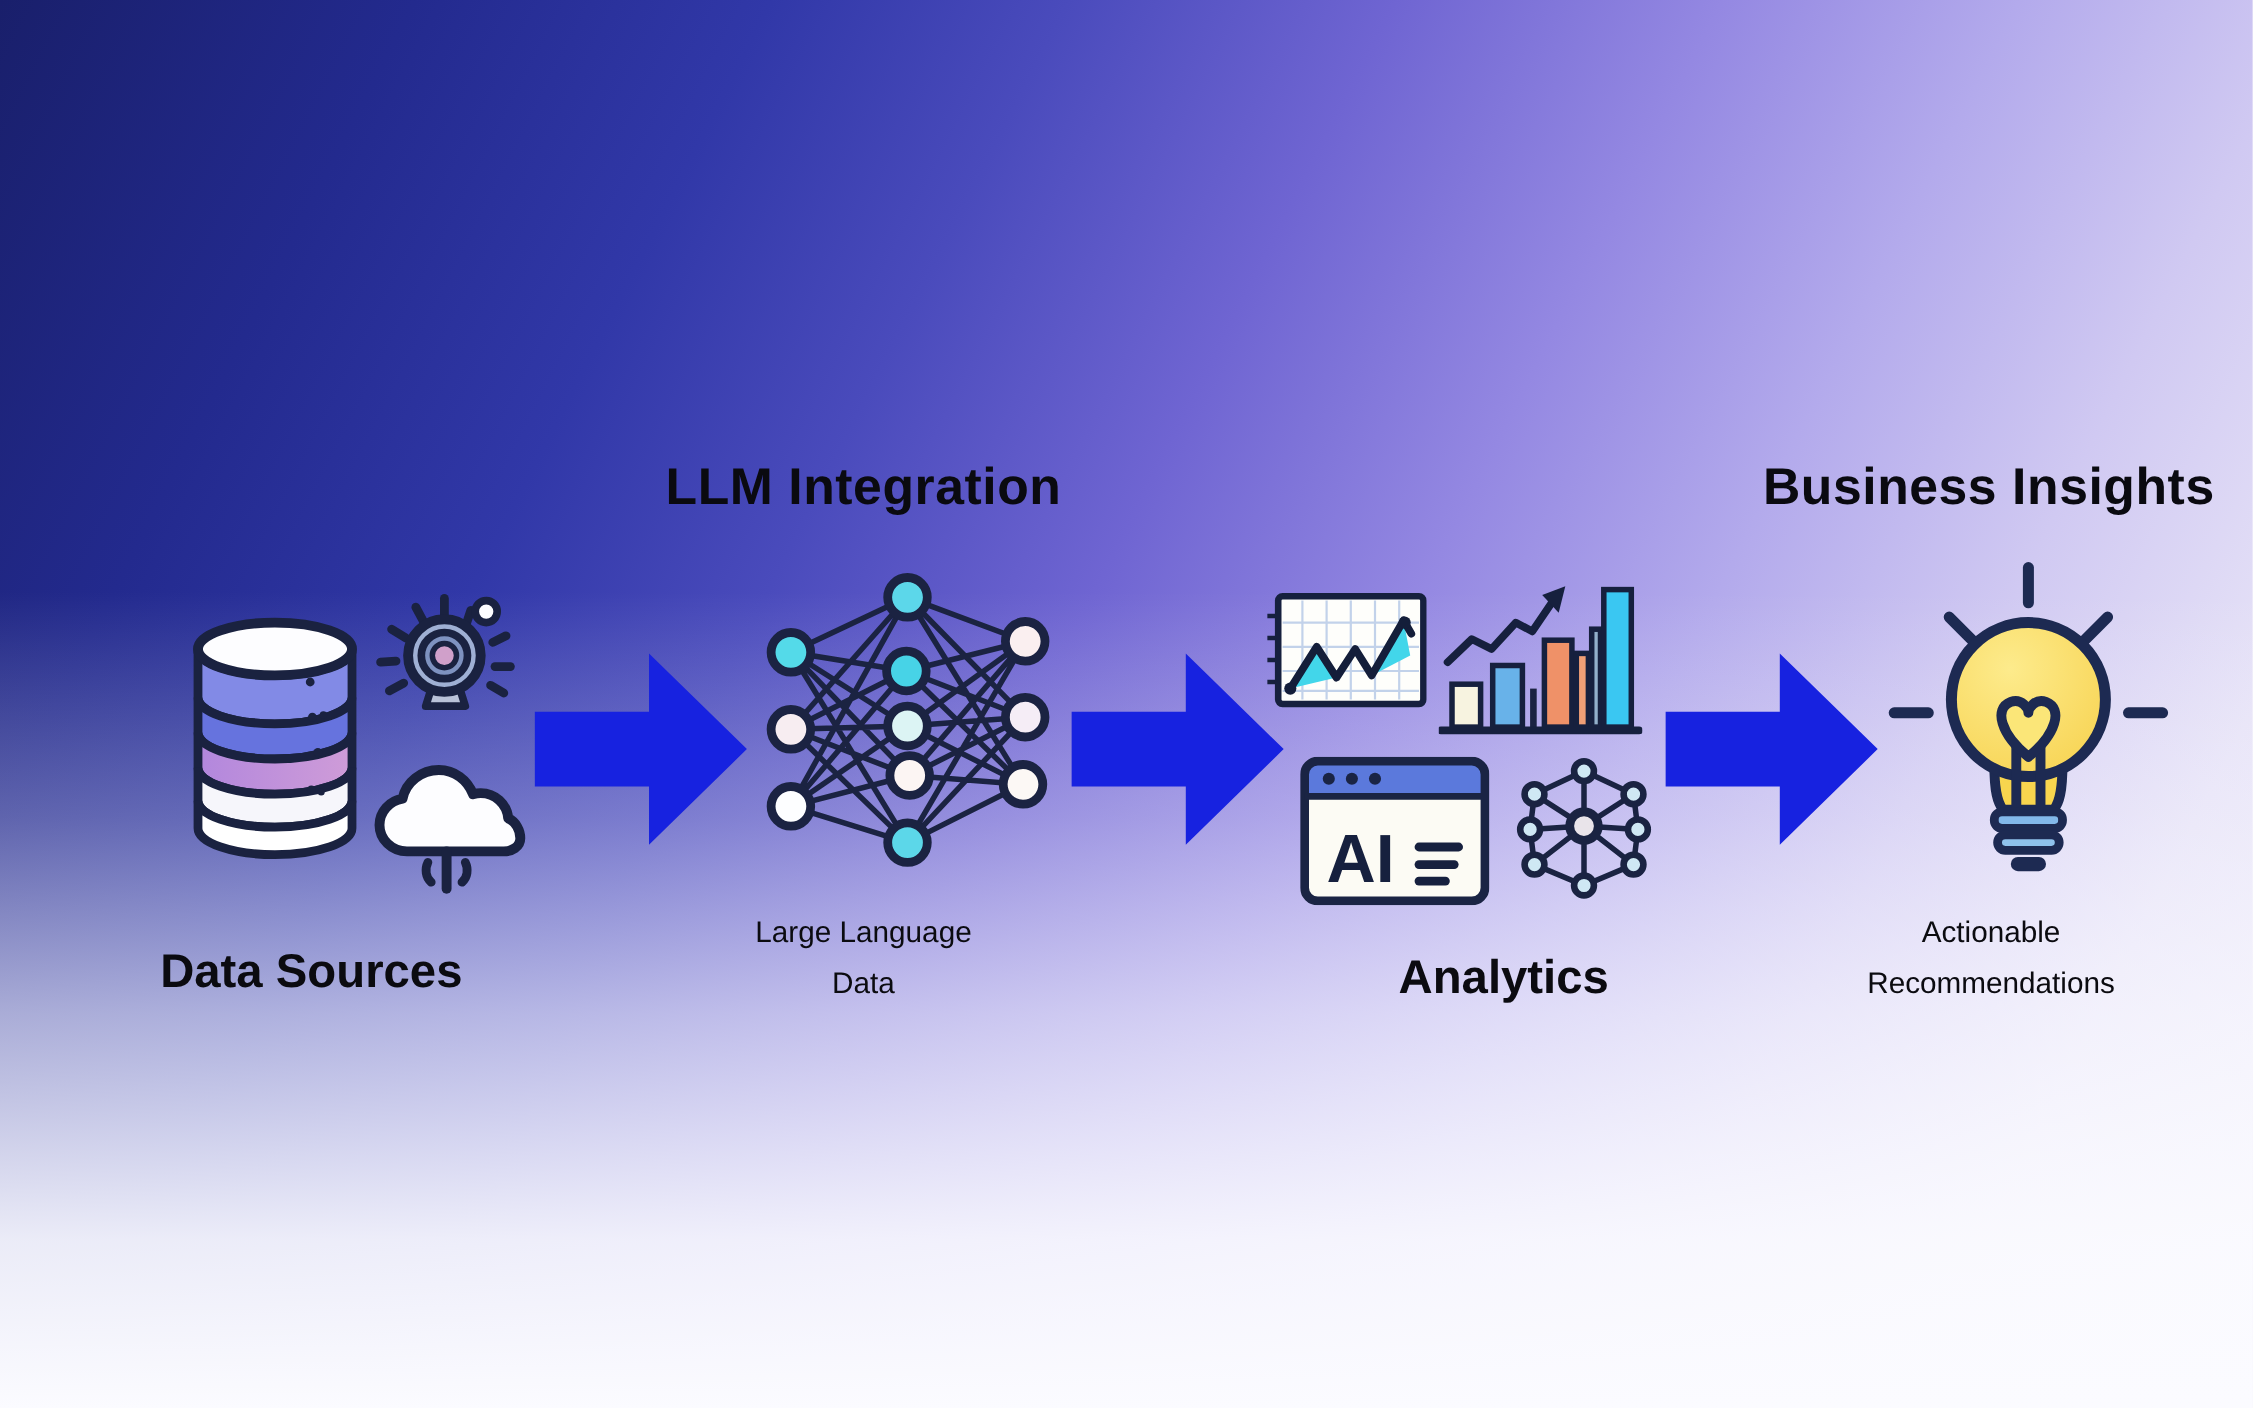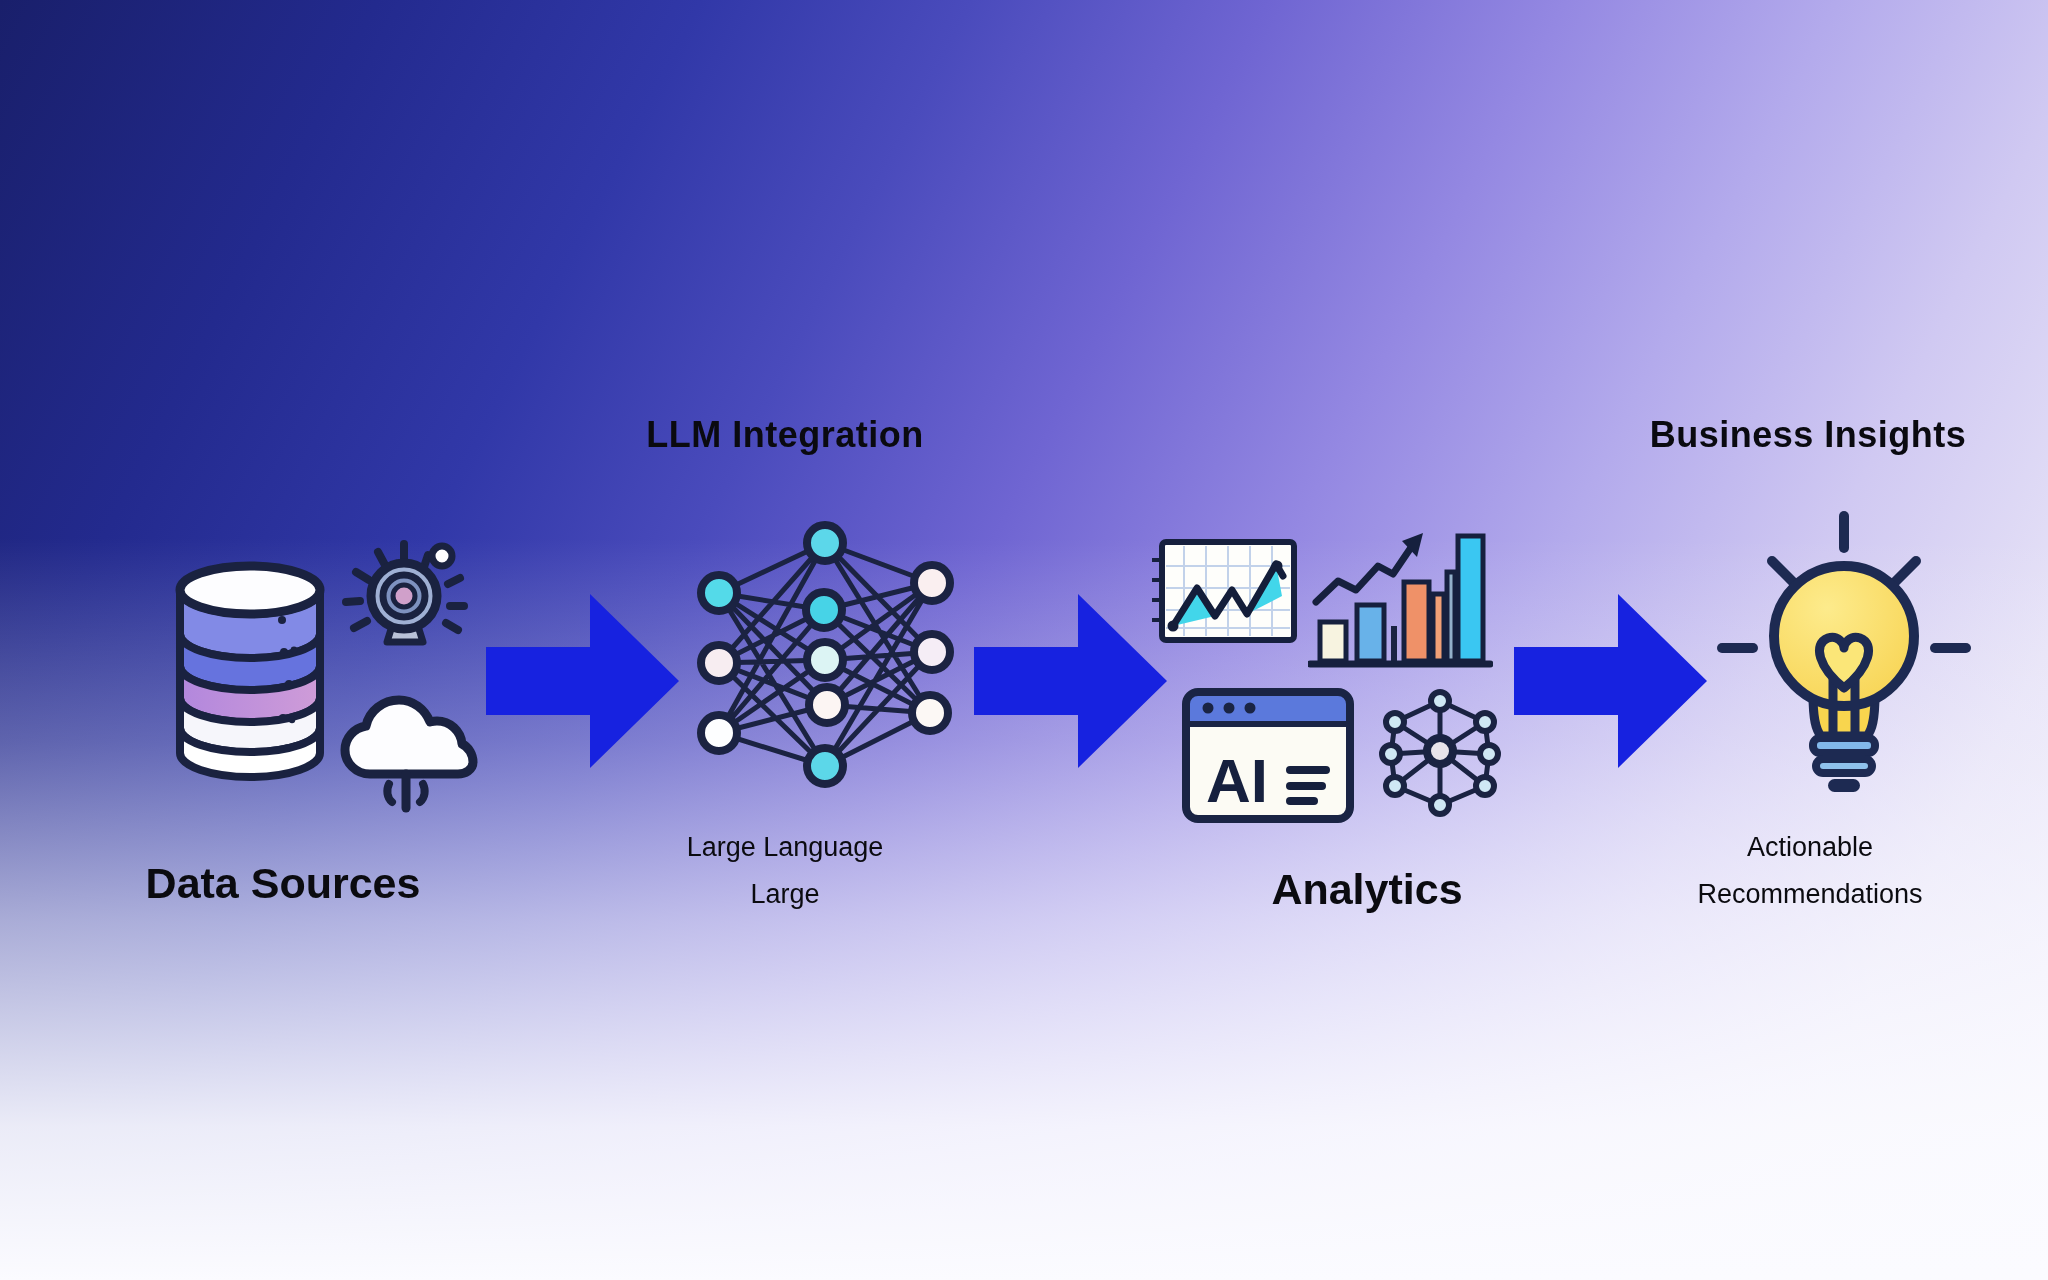--- a/index.html
+++ b/index.html
@@ -16,21 +16,21 @@
         rgba(250,250,255,0) 58%),
       linear-gradient(117deg,
         #191f6b 0%, #232a8e 14%, #3138a8 26%, #4a4bbc 36%,
         #6f65d2 47%, #9488e2 58%, #b3aaec 68%, #d0c9f2 78%,
         #e6e2f7 88%, #f2f0fb 100%);
   }
   .abs { position: absolute; padding-left: 42px; }
   .title {
     position: absolute; width: 700px; text-align: center;
     transform: translateX(-50%);
-    font-weight: bold; font-size: 36px; color: #0a0a10;
+    font-weight: bold; font-size: 47px; color: #0a0a10;
     letter-spacing: 0.5px;
   }
   .caption {
     position: absolute; width: 620px; text-align: center;
     transform: translateX(-50%);
     font-size: 27px; color: #0b0b10; line-height: 47px;
   }
   .caption.bold { font-weight: bold; font-size: 43px; }
   svg { display: block; }
 </style>
@@ -245,21 +245,21 @@
       <rect x="113" y="240" width="62" height="15" rx="7" fill="#82b8ea" stroke="#1d2a52" stroke-width="8"></rect>
       <rect x="116" y="261" width="56" height="14" rx="7" fill="#8fc2ec" stroke="#1d2a52" stroke-width="8"></rect>
       <rect x="128" y="281" width="32" height="13" rx="6.5" fill="#1d2a52"></rect>
     </svg>
   </div>
 
   <div class="caption bold" style="left:283px; top:860px;">Data Sources</div>
 
   <div class="caption" style="left:785px; top:824px;">
     <div>Large Language</div>
-    <div>Large</div>
+    <div>Data</div>
   </div>
 
   <div class="caption bold" style="left:1367px; top:866px;">Analytics</div>
 
   <div class="caption" style="left:1810px; top:824px;">
     <div>Actionable</div>
     <div>Recommendations</div>
   </div>
 
 </div>

